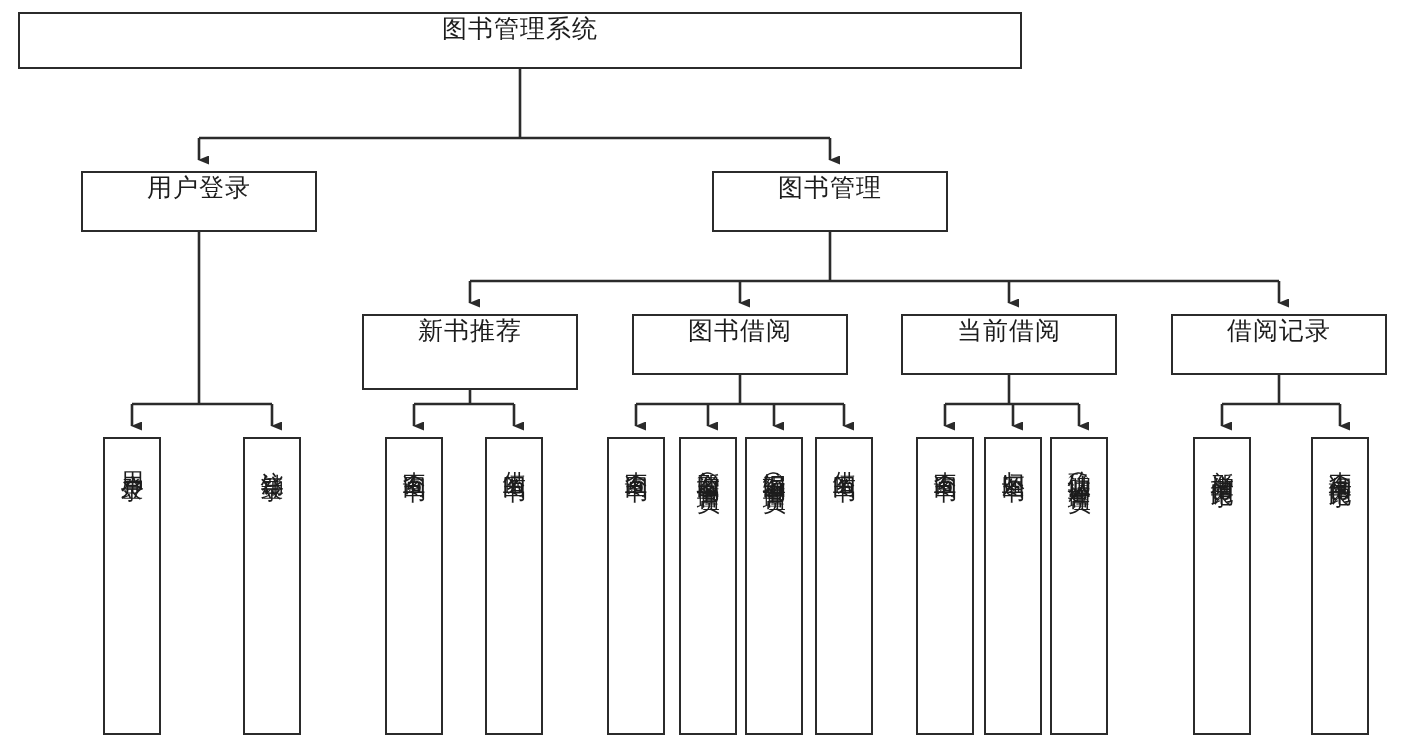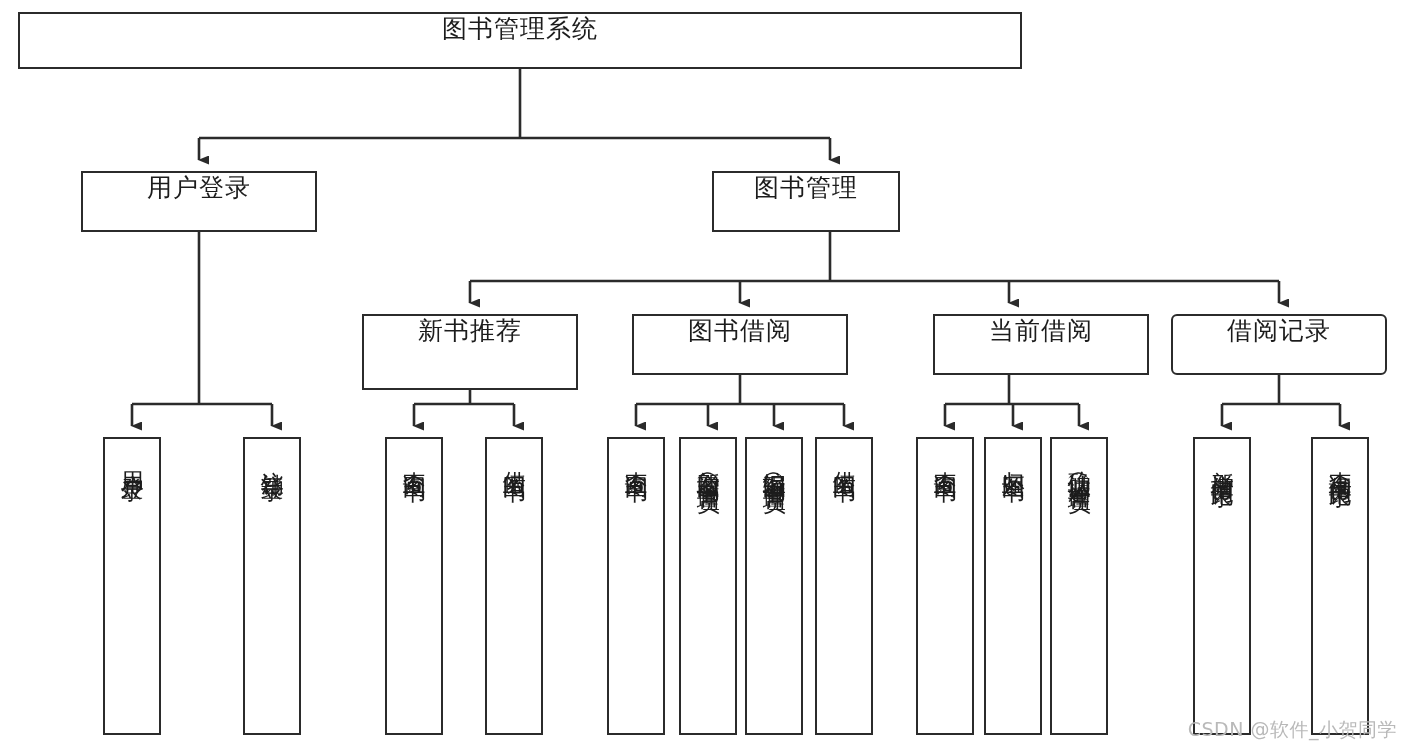--- a/index.html
+++ b/index.html
@@ -121,33 +121,33 @@
       </g>
   </svg>
 
   <div id="node-group">
       <div class="node root horizontal" style="left: 18px; top: 12px; width: 1004px; height: 57px;">
         <span class="node-label">图书管理系统</span>
       </div>
       <div class="node horizontal" style="left: 81px; top: 171px; width: 236px; height: 61px;">
         <span class="node-label">用户登录</span>
       </div>
-      <div class="node horizontal" style="left: 712px; top: 171px; width: 188px; height: 61px;">
+      <div class="node horizontal" style="left: 712px; top: 171px; width: 236px; height: 61px;">
         <span class="node-label">图书管理</span>
       </div>
       <div class="node horizontal" style="left: 362px; top: 314px; width: 216px; height: 76px;">
         <span class="node-label">新书推荐</span>
       </div>
       <div class="node horizontal" style="left: 632px; top: 314px; width: 216px; height: 61px;">
         <span class="node-label">图书借阅</span>
       </div>
-      <div class="node horizontal" style="left: 901px; top: 314px; width: 216px; height: 61px; margin-left: 32px;">
+      <div class="node horizontal" style="left: 901px; top: 314px; width: 216px; height: 61px;">
         <span class="node-label">当前借阅</span>
       </div>
-      <div class="node horizontal" style="left: 1171px; top: 314px; width: 216px; height: 61px; border-radius: 6px;">
+      <div class="node horizontal" style="left: 1171px; top: 314px; width: 216px; height: 61px;">
         <span class="node-label">借阅记录</span>
       </div>
       <div class="node leaf" style="left: 103px; top: 437px; width: 58px; height: 298px;">
         <span class="node-label">用户登录</span>
       </div>
       <div class="node leaf" style="left: 243px; top: 437px; width: 58px; height: 298px;">
         <span class="node-label">注销登录</span>
       </div>
       <div class="node leaf" style="left: 385px; top: 437px; width: 58px; height: 298px;">
         <span class="node-label">查询图书</span>
@@ -177,14 +177,13 @@
         <span class="node-label">确认归还（管理员）</span>
       </div>
       <div class="node leaf" style="left: 1193px; top: 437px; width: 58px; height: 298px;">
         <span class="node-label">新增借阅记录</span>
       </div>
       <div class="node leaf" style="left: 1311px; top: 437px; width: 58px; height: 298px;">
         <span class="node-label">查询借阅记录</span>
       </div>
     </div>
 
-  <div class="watermark">CSDN @软件_小贺同学</div>
 </div>
 
 </body></html>

